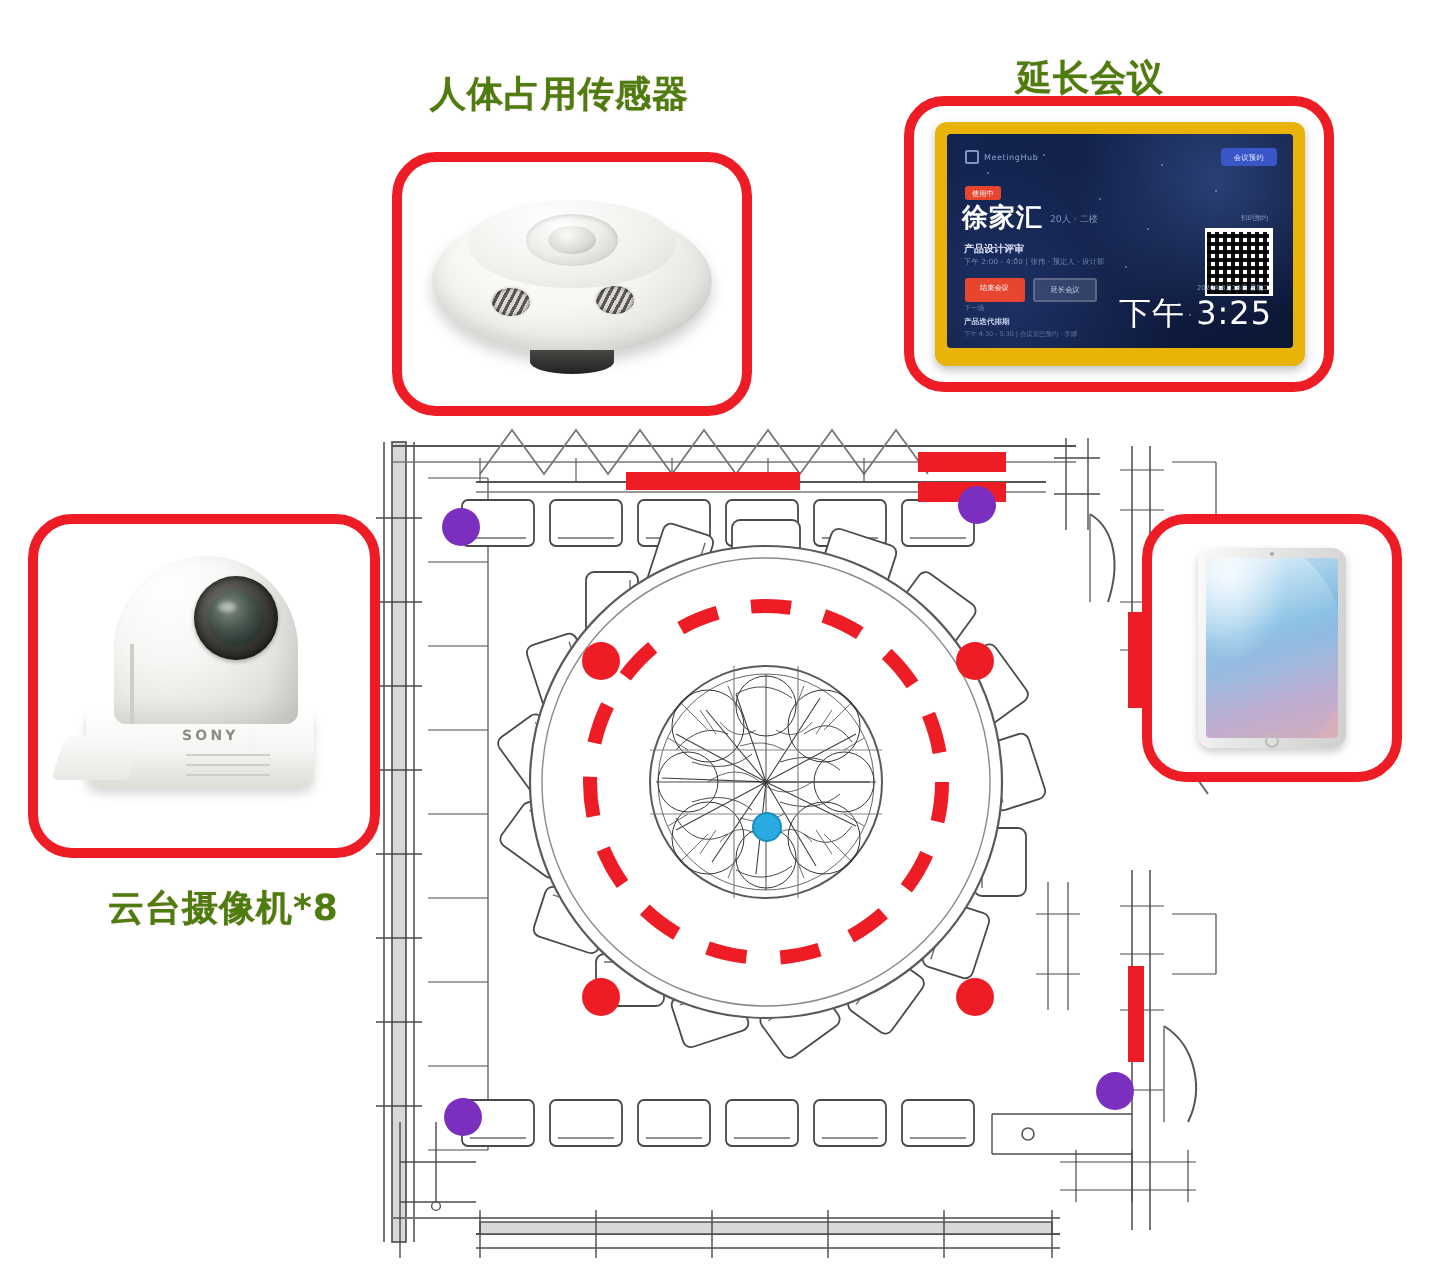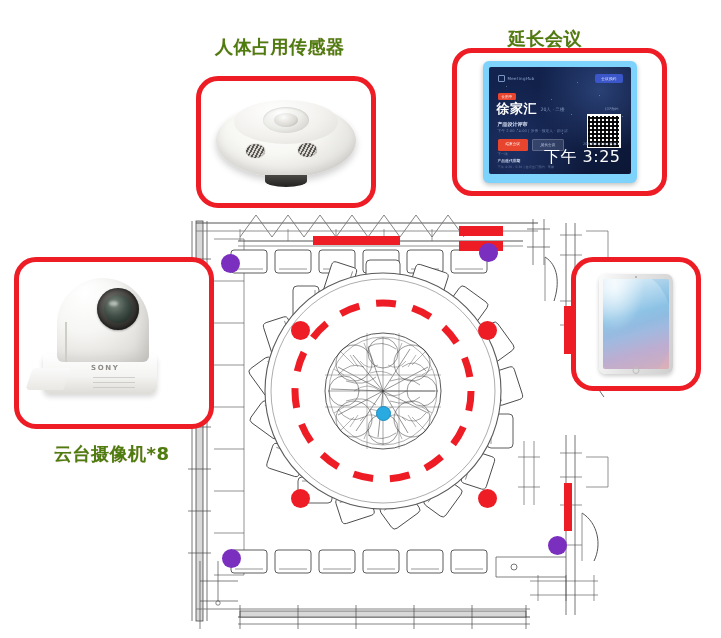--- a/index.html
+++ b/index.html
@@ -34,21 +34,21 @@
   .photo-box {
     position: absolute;
     border: 5px solid #ee1c25;
     border-radius: 22px;
     background: #ffffff;
     overflow: hidden;
     z-index: 30;
   }
   #box-sensor  { left: 196px; top: 76px;  width: 180px; height: 132px; }
   #box-booking { left: 452px; top: 48px;  width: 215px; height: 148px; border-radius: 20px; }
-  #box-camera  { left: 14px;  top: 257px; width: 200px; height: 172px; }
+  #box-camera  { left: 14px;  top: 257px; width: 176px; height: 172px; }
   #box-ipad    { left: 571px; top: 257px; width: 130px; height: 134px; }
 
   
   #leaders { position: absolute; inset: 0; z-index: 20; }
   #leaders-top { position: absolute; inset: 0; z-index: 40; pointer-events: none; }
 
   
   .sensor-art { position: absolute; inset: 0; }
   .sensor-body {
     position: absolute;
@@ -103,22 +103,22 @@
     width: 42px; height: 12px;
     border-radius: 0 0 50% 50%;
     background: linear-gradient(#4a4845, #232221);
   }
 
   
   .tablet-frame {
     position: absolute;
     left: 50%; top: 50%;
     transform: translate(-50%,-50%);
-    width: 154px; height: 122px;
-    background: #7dd3fc;
+    width: 185px; height: 122px;
+    background: #eab308;
     border-radius: 6px;
     padding: 6px 6px 9px 6px;
     box-shadow: 0 2px 5px rgba(0,0,0,.25);
   }
   .tablet-screen {
     position: relative;
     width: 100%; height: 100%;
     border-radius: 2px;
     overflow: hidden;
     background:

